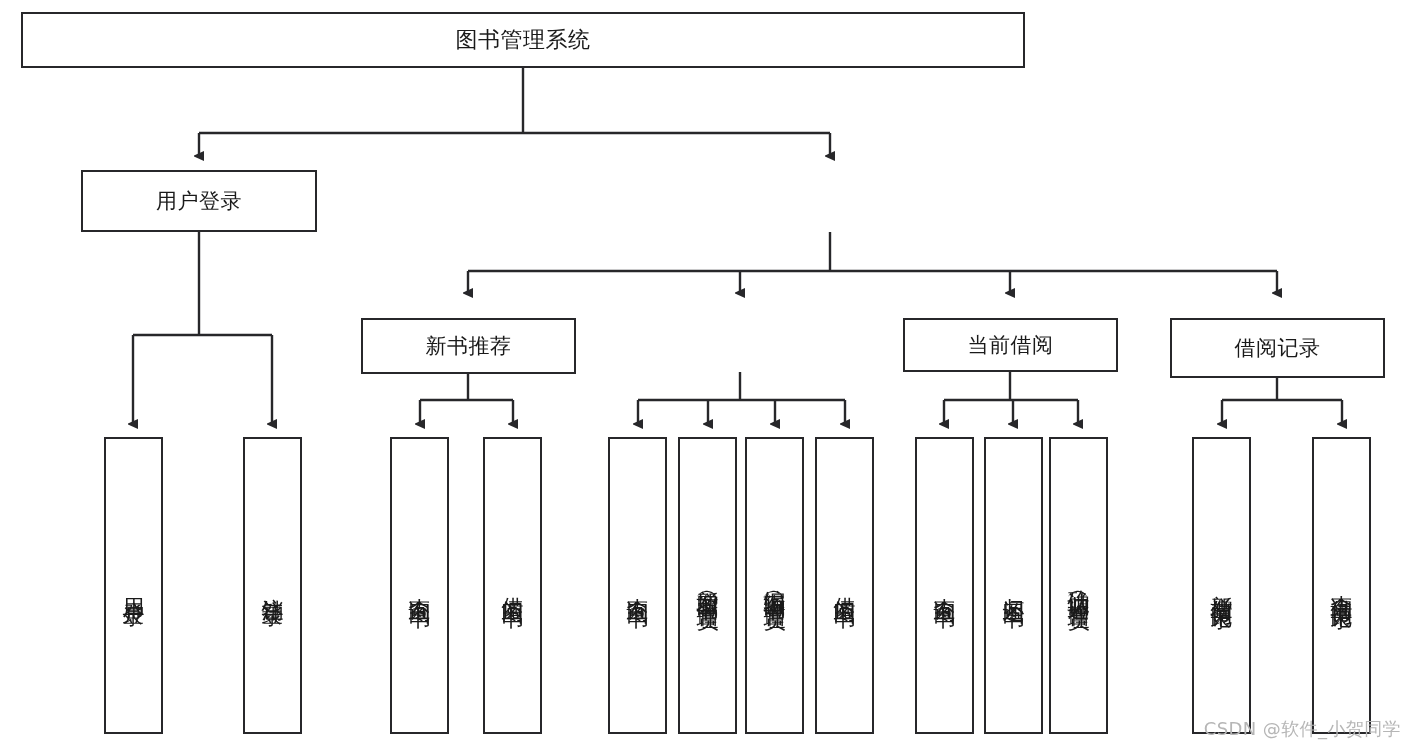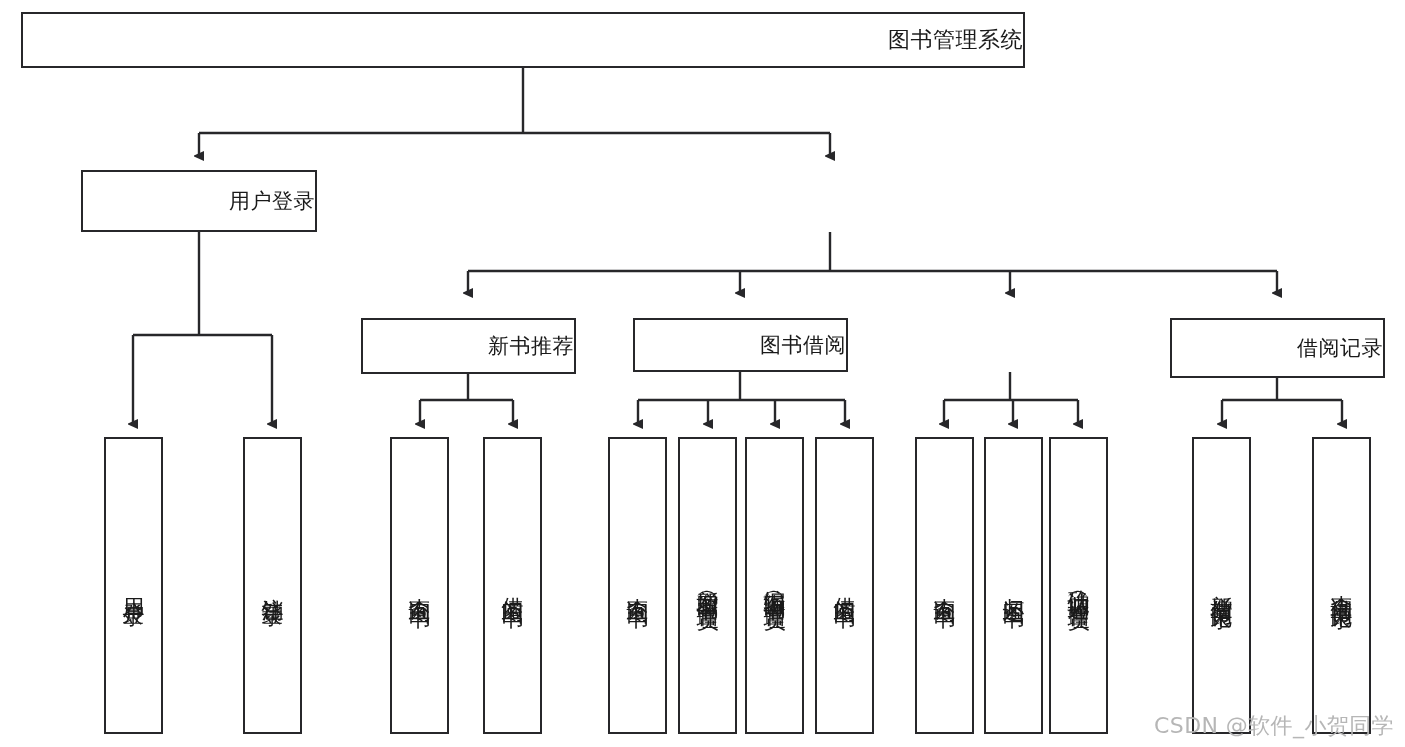--- a/index.html
+++ b/index.html
@@ -26,21 +26,21 @@
     width: 1405px;
     height: 747px;
   }
   .node-box {
     position: absolute;
     box-sizing: border-box;
     background: #ffffff;
     border: 2px solid #27272a;
     display: flex;
     align-items: center;
-    justify-content: flex-end;
+    justify-content: center;
     overflow: hidden;
   }
   .node-label {
     color: #1a1a1a;
     line-height: 1.18;
     white-space: nowrap;
     text-align: center;
   }
   .h-node .node-label {
     font-size: 21px;
@@ -55,23 +55,23 @@
   }
   .v-node .node-label {
     writing-mode: vertical-rl;
     text-orientation: upright;
     font-size: 22px;
     letter-spacing: 3px;
     line-height: 1.0;
   }
   .watermark {
     position: absolute;
-    right: 11px;
+    right: 4px;
     bottom: 6px;
-    font-size: 22px;
+    font-size: 18px;
     color: #b6b6b6;
     letter-spacing: 0.4px;
     font-family: "DejaVu Sans", "Liberation Sans", sans-serif;
     pointer-events: none;
   }
 </style>
 </head>
 <body>
 
 <div id="diagram-root">
@@ -130,22 +130,22 @@
     <span class="node-label">图书管理系统</span>
   </div>
 
   <div class="node-box h-node" style="left:81px; top:170px; width:236px; height:62px;">
     <span class="node-label">用户登录</span>
   </div>
 
   <div class="node-box h-node" style="left:361px; top:318px; width:215px; height:56px;">
     <span class="node-label">新书推荐</span>
   </div>
-  <div class="node-box h-node" style="left:633px; top:318px; width:215px; height:54px;">
-    <span class="node-label">图书借阅</span>
+  <div class="node-box h-node" style="left:903px; top:318px; width:215px; height:54px;">
+    <span class="node-label">当前借阅</span>
   </div>
   <div class="node-box h-node" style="left:1170px; top:318px; width:215px; height:60px;">
     <span class="node-label">借阅记录</span>
   </div>
 
   <div class="node-box v-node" style="left:104px; top:437px; width:59px; height:297px;">
     <span class="node-label">用户登录</span>
   </div>
   <div class="node-box v-node" style="left:243px; top:437px; width:59px; height:297px;">
     <span class="node-label">注销登录</span>

